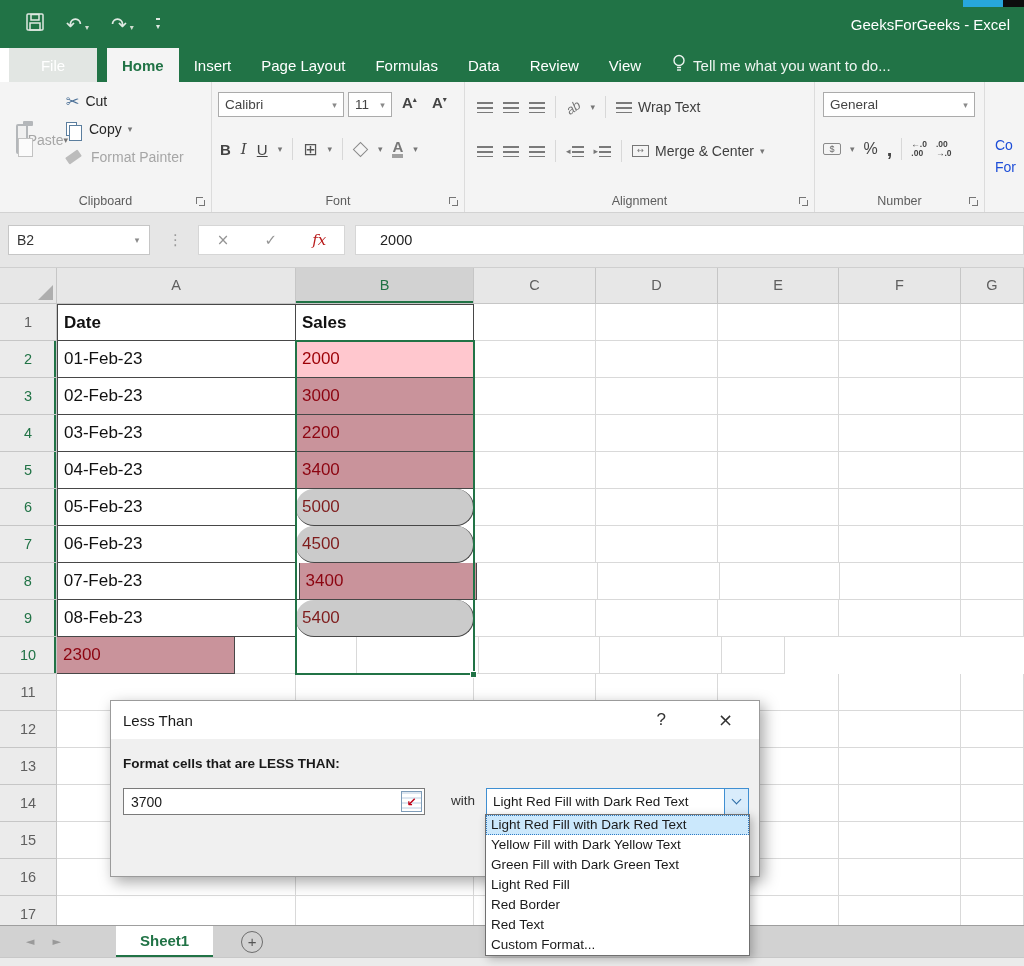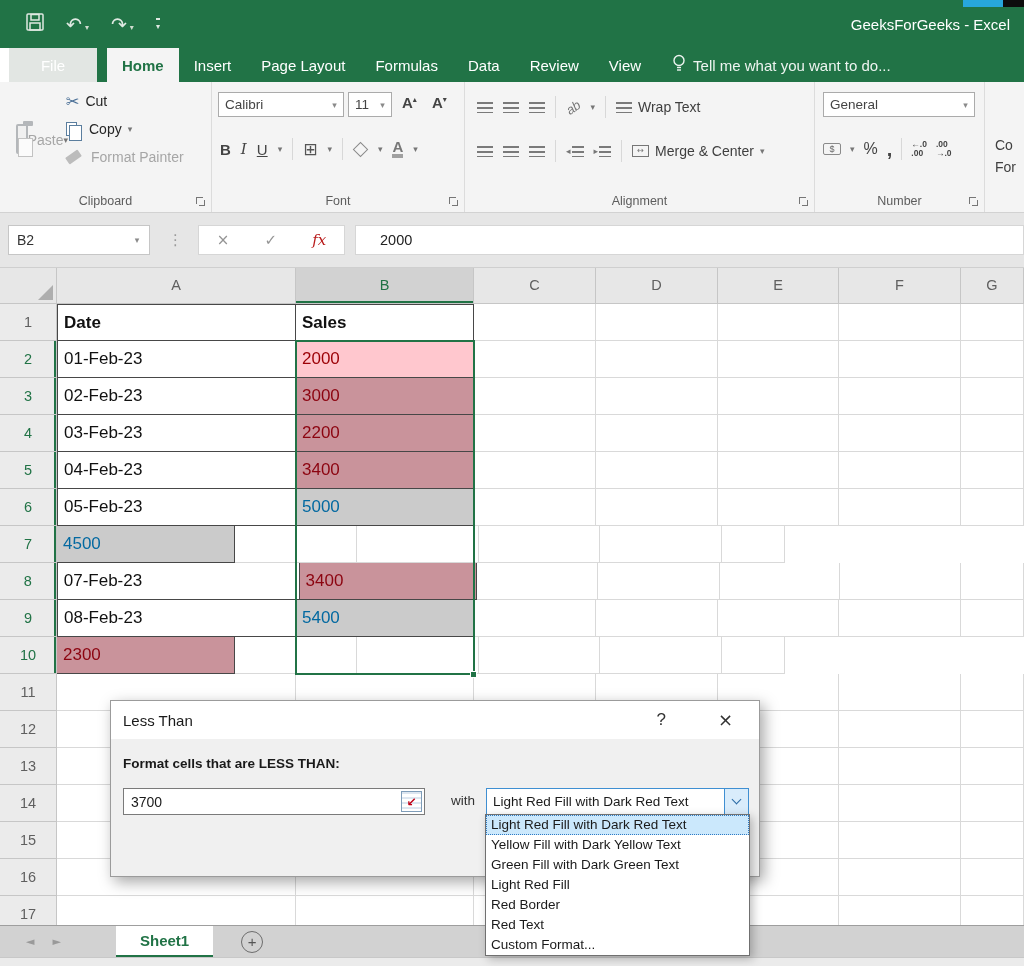--- a/index.html
+++ b/index.html
@@ -84,21 +84,21 @@
 
   
   .g-num{left:815px;width:170px;}
   .num-combo{position:absolute;left:8px;top:10px;width:152px;height:25px;}
   .num-row2{position:absolute;left:8px;top:56px;display:flex;align-items:center;gap:9px;color:#444;}
   .cur-ico{width:18px;height:12px;border:1px solid #8a8a8a;border-radius:2px;font-size:9px;line-height:10px;text-align:center;color:#666;}
   .pct{font-size:16px;}
   .comma{font-size:20px;font-weight:bold;line-height:10px;}
   .dec-btn{display:flex;flex-direction:column;font-size:8.5px;line-height:9.5px;color:#444;font-weight:bold;}
   .g-clipped{left:985px;width:39px;border-right:none;}
-  .clipped-txt{position:absolute;left:10px;top:52px;font-size:14px;color:#404040;line-height:22px;}
+  .clipped-txt{position:absolute;left:10px;top:52px;font-size:14px;color:#1d4ed8;line-height:22px;}
 
   
   .formulabar{position:absolute;top:213px;left:0;width:1024px;height:55px;background:#e6e6e6;border-bottom:1px solid #cfcfcf;}
   .namebox{position:absolute;left:8px;top:12px;width:142px;height:30px;background:#fff;border:1px solid #c6c6c6;display:flex;align-items:center;font-size:14px;color:#333;}
   .namebox .nb-text{flex:1;padding-left:8px;}
   .namebox .nb-dd{width:24px;text-align:center;color:#8a8a8a;font-size:9px;}
   .fb-dots{position:absolute;left:168px;top:18px;color:#9a9a9a;font-size:15px;}
   .fb-btns{position:absolute;left:198px;top:12px;width:147px;height:30px;background:#fff;border:1px solid #d6d6d6;display:flex;align-items:center;justify-content:space-around;}
   .fb-x,.fb-check{color:#949494;font-size:15px;}
   .fb-fx{font-family:"DejaVu Serif",serif;font-style:italic;font-size:15px;color:#b91c1c;}
@@ -114,21 +114,21 @@
   .row-hdr{width:57px;height:37px;background:#ebebeb;border-right:1px solid #c6c6c6;border-bottom:1px solid #c6c6c6;text-align:center;font-size:14.5px;line-height:36px;color:#5f5f5f;}
   .row-hdr.sel{color:var(--excel-green);box-shadow:inset -2px 0 0 var(--excel-green);}
   .cell{height:37px;background:#fff;border-right:1px solid #d9d9d9;border-bottom:1px solid #d9d9d9;font-size:17px;line-height:35px;color:#111;white-space:nowrap;overflow:hidden;}
   .cell.tcell{border-right:1px solid #474747;border-bottom:1px solid #474747;padding:0 6px;}
   .cell.t-left{border-left:1px solid #474747;}
   .cell.t-top{border-top:1px solid #474747;}
   .cell.boldc{font-weight:bold;}
   .cell.date,.cell.val{text-align:left;}
   .cell.light-red{background:var(--light-red-fill);color:var(--dark-red-text);}
   .cell.red-selected{background:var(--selected-red-fill);color:#8c0410;}
-  .cell.gray-selected{background:var(--selected-gray-fill);color:#0369a1;}
+  .cell.gray-selected{background:var(--selected-gray-fill);color:#7f1d1d;border-radius:18px;}
 
   .sel-rect{position:absolute;left:295px;top:340px;width:180px;height:335px;border:2px solid var(--excel-green);z-index:3;pointer-events:none;}
   .fill-handle{position:absolute;left:470px;top:671px;width:7px;height:7px;background:var(--excel-green);border:1px solid #fff;z-index:4;}
 
   
   .dialog{position:absolute;left:110px;top:700px;width:650px;height:177px;background:#f0f0f0;border:1px solid #9b9b9b;box-shadow:4px 5px 14px rgba(0,0,0,.35);z-index:10;}
   .dlg-title{height:38px;background:#fff;display:flex;align-items:center;font-size:15px;color:#1a1a1a;padding-left:12px;}
   .dlg-help{position:absolute;right:93px;top:9px;font-size:17px;color:#333;}
   .dlg-close{position:absolute;right:26px;top:8px;font-size:18px;color:#333;}
   .dlg-prompt{position:absolute;left:12px;top:55px;font-size:13.5px;font-weight:bold;color:#1a1a1a;}
@@ -419,20 +419,21 @@
         <div class="cell tcell date t-left" style="width: 239px;">05-Feb-23</div>
         <div class="cell tcell val gray-selected" style="width: 178px;">5000</div>
         <div class="cell" style="width: 122px;"></div>
         <div class="cell" style="width: 122px;"></div>
         <div class="cell" style="width: 121px;"></div>
         <div class="cell" style="width: 122px;"></div>
         <div class="cell" style="width: 63px;"></div>
       </div>
       <div class="grid-row">
         <div class="row-hdr sel">7</div>
+        <div class="cell tcell date t-left" style="width: 239px;">06-Feb-23</div>
         <div class="cell tcell val gray-selected" style="width: 178px;">4500</div>
         <div class="cell" style="width: 122px;"></div>
         <div class="cell" style="width: 122px;"></div>
         <div class="cell" style="width: 121px;"></div>
         <div class="cell" style="width: 122px;"></div>
         <div class="cell" style="width: 63px;"></div>
       </div>
       <div class="grid-row">
         <div class="row-hdr sel">8</div>
         <div class="cell tcell date t-left" style="width: 244px;">07-Feb-23</div>

